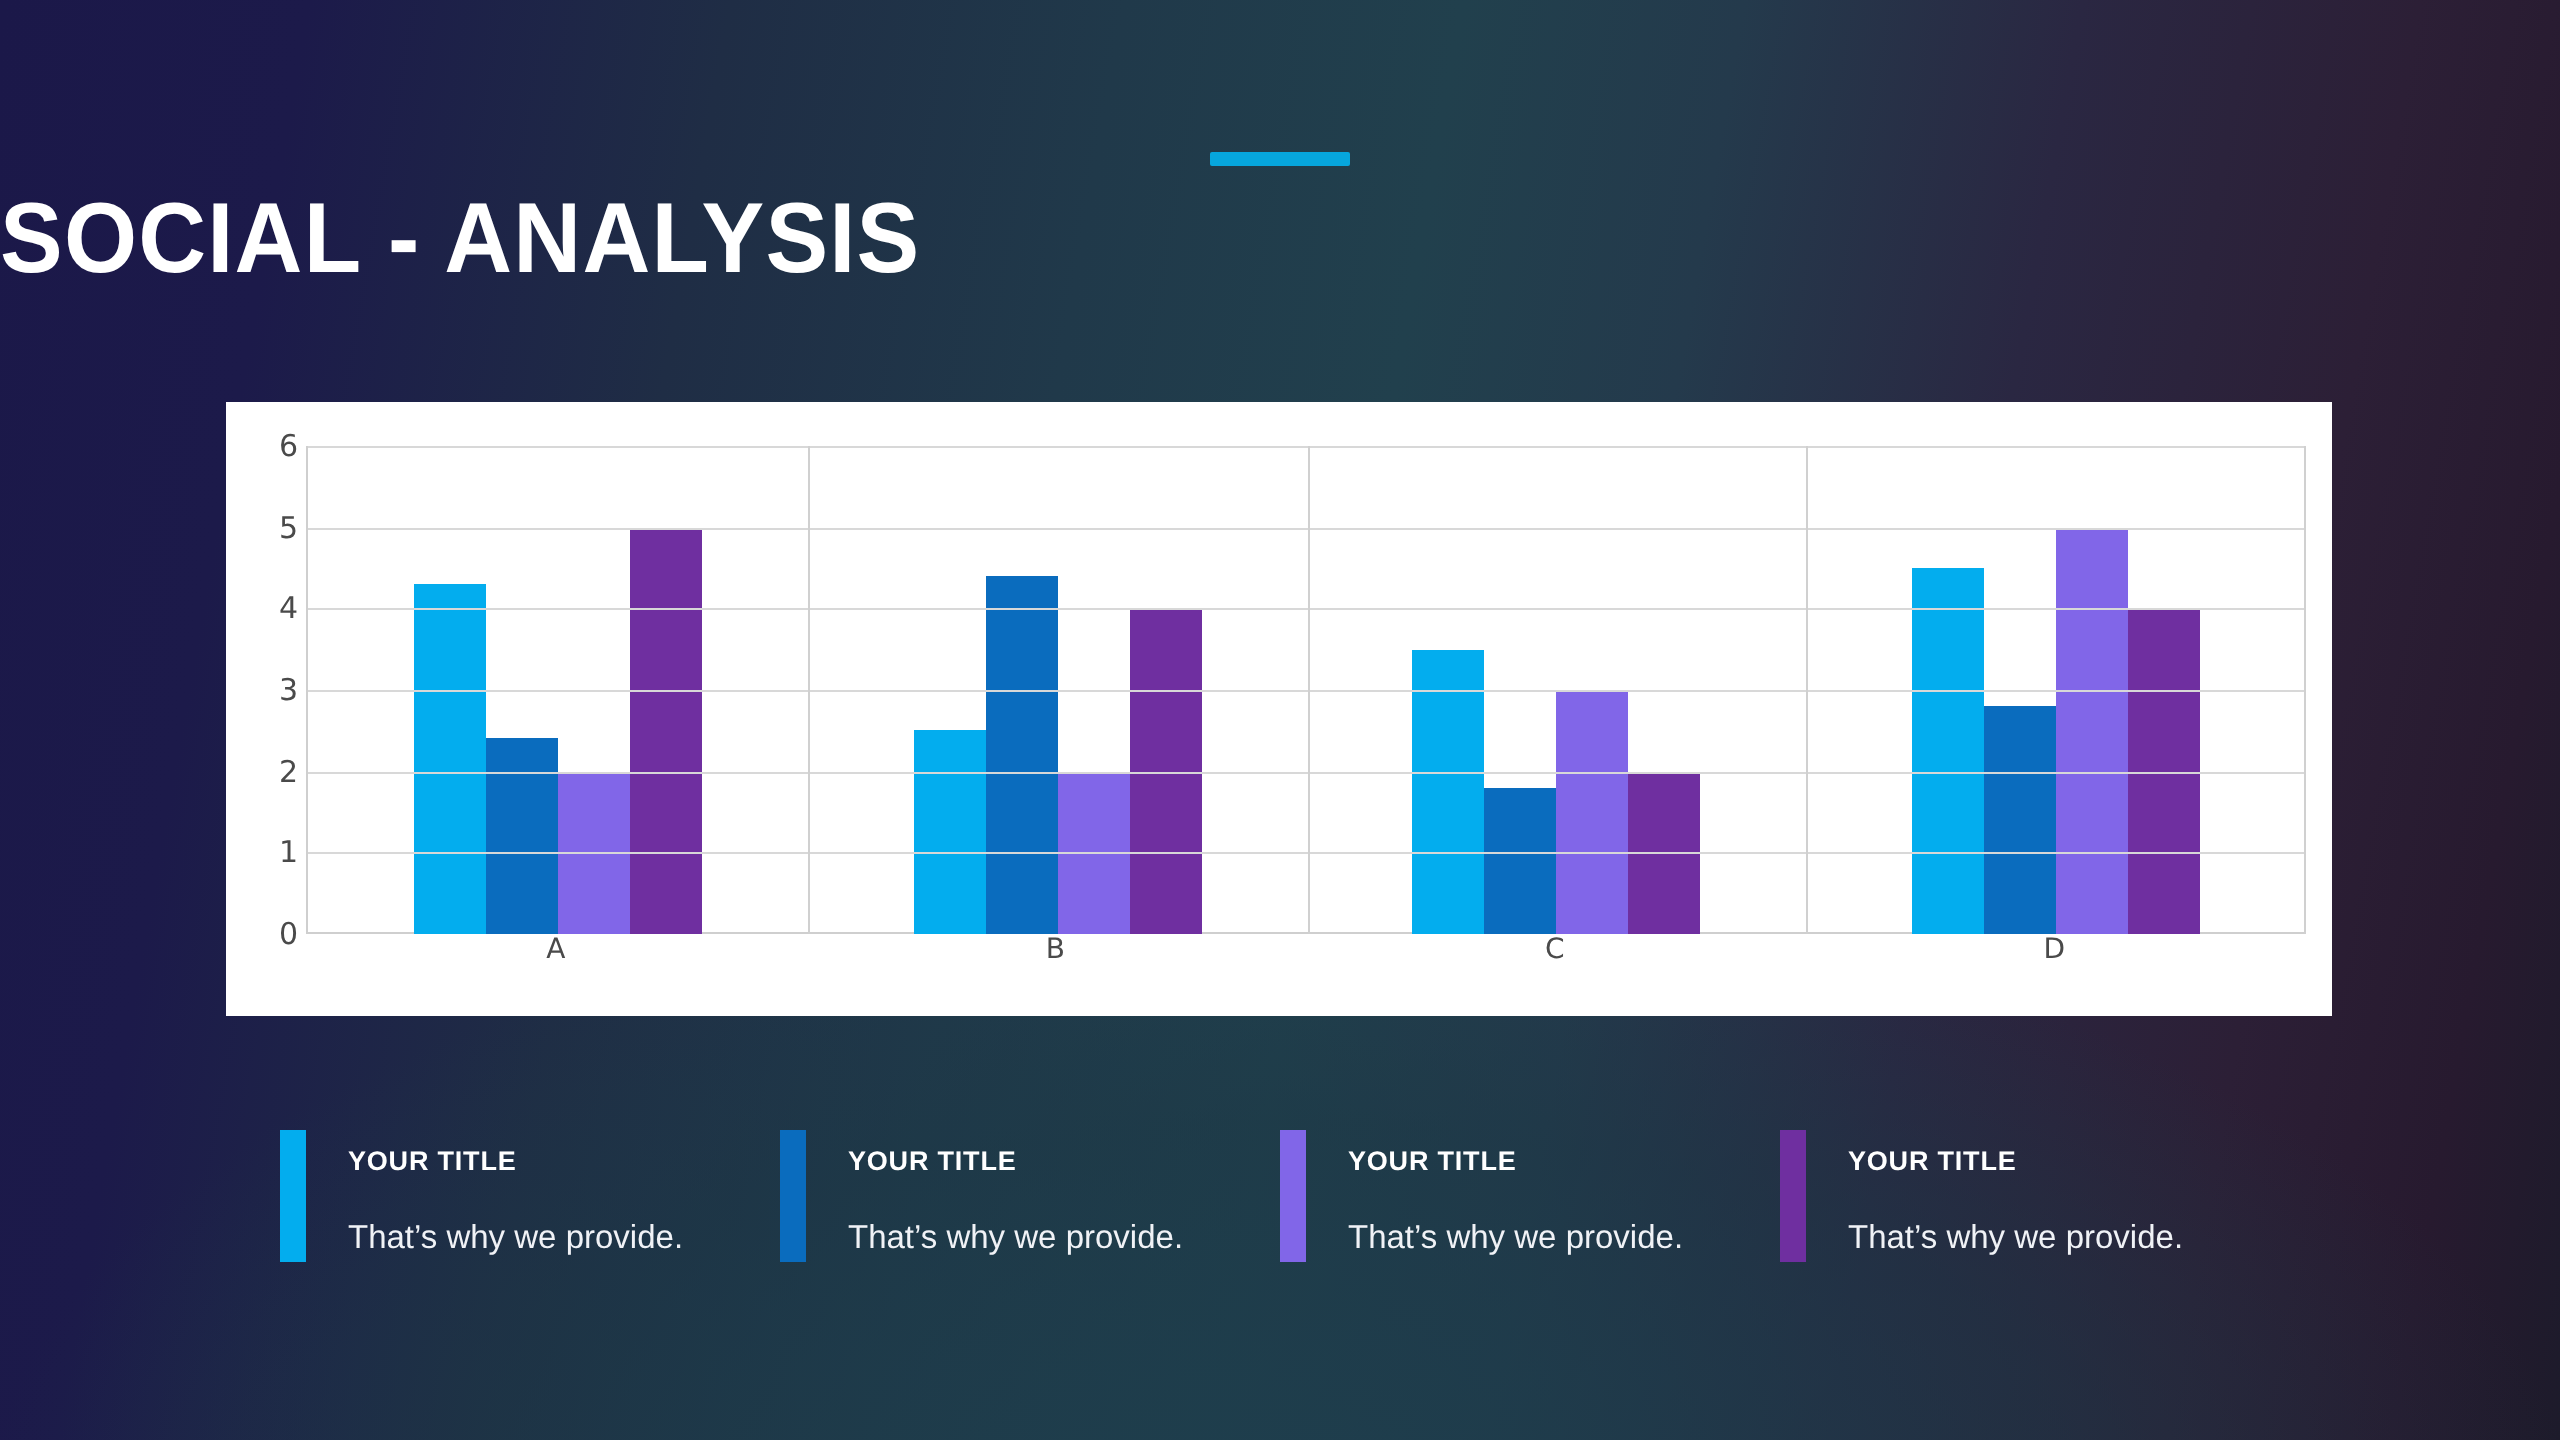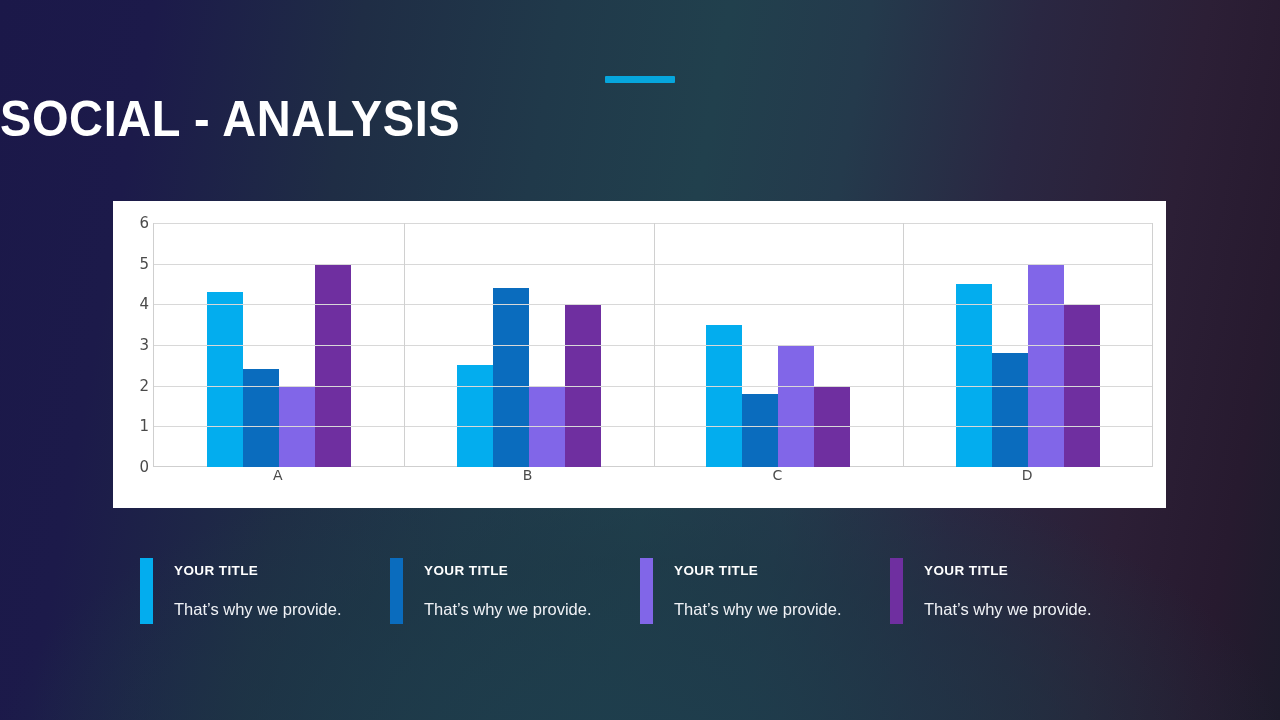--- a/index.html
+++ b/index.html
@@ -96,21 +96,21 @@
     font-family:"DejaVu Sans", sans-serif;
   }
 
   
   .legend {
     position:absolute;
     left:140px; top:558px;
     width:1000px; height:80px;
     display:flex;
   }
-  .legend-item { width:256px; display:flex; align-items:flex-start; }
+  .legend-item { width:256px; display:flex; align-items:center; }
   .legend-swatch { width:13px; height:66px; flex:0 0 13px; }
   .legend-text { margin-left:21px; padding-top:5px; }
   .legend-title {
     font-size:13.5px; font-weight:bold; color:#ffffff;
     letter-spacing:0.4px;
   }
   .legend-desc {
     margin-top:22px;
     font-size:16.5px; color:#f0f2f6; font-weight:normal;
   }

